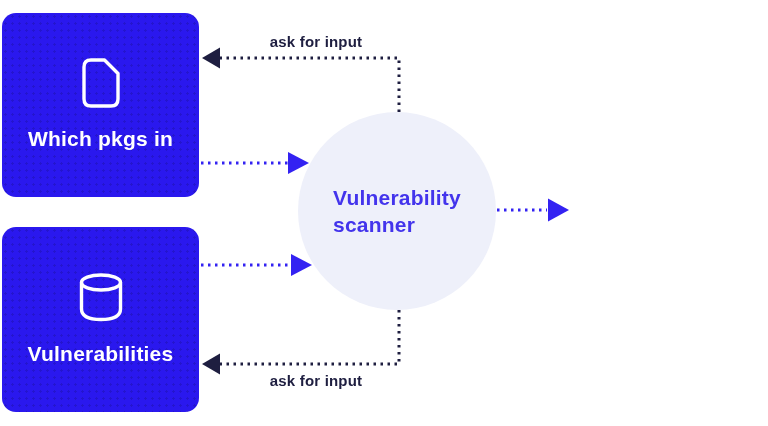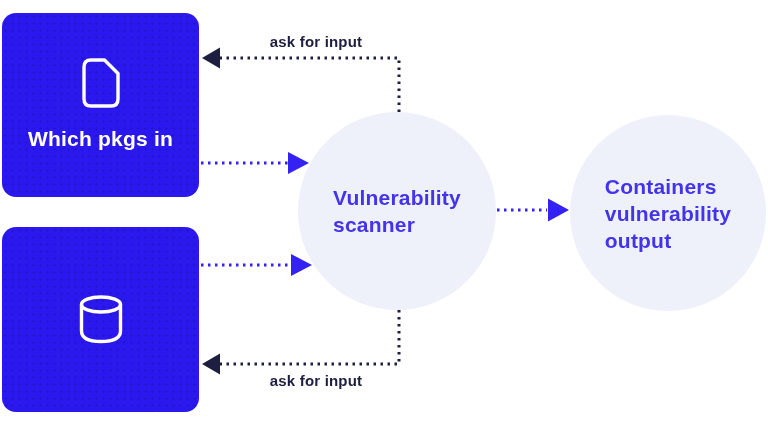--- a/index.html
+++ b/index.html
@@ -101,33 +101,29 @@
     <div class="box-label">
       <div>Which pkgs in</div>
     </div>
   </div>
 
   <div class="node-box box-vulns">
     <svg class="node-icon" width="44" height="50" viewBox="0 0 44 50" aria-hidden="true">
       <ellipse cx="22" cy="9.5" rx="19.5" ry="7.5" fill="none" stroke="#ffffff" stroke-width="3.4"></ellipse>
       <path d="M 2.5 9.5 V 36 Q 2.5 46.5 22 46.5 Q 41.5 46.5 41.5 36 V 9.5" fill="none" stroke="#ffffff" stroke-width="3.4"></path>
     </svg>
+    <div class="box-label">
+      <div>Vulnerabilities</div>
+    </div>
   </div>
 
   <div class="node-circle circle-scanner">
     <div class="circle-label">
       <div>Vulnerability</div>
       <div>scanner</div>
     </div>
   </div>
 
-  <div class="node-circle circle-output">
-    <div class="circle-label">
-      <div>Containers</div>
-      <div>vulnerability</div>
-      <div>output</div>
-    </div>
-  </div>
 
   <div class="ask-label ask-top">ask for input</div>
   <div class="ask-label ask-bottom">ask for input</div>
 
 </div>
 
 </body></html>

